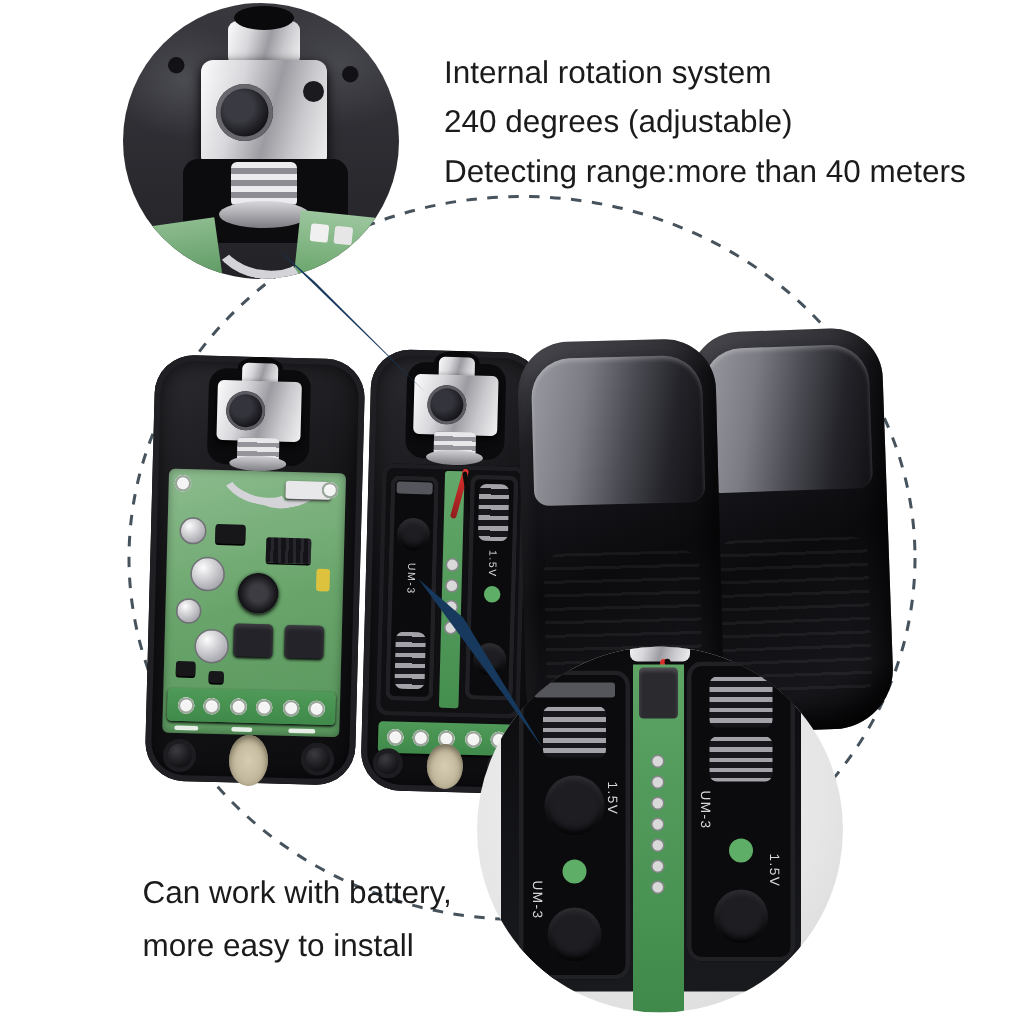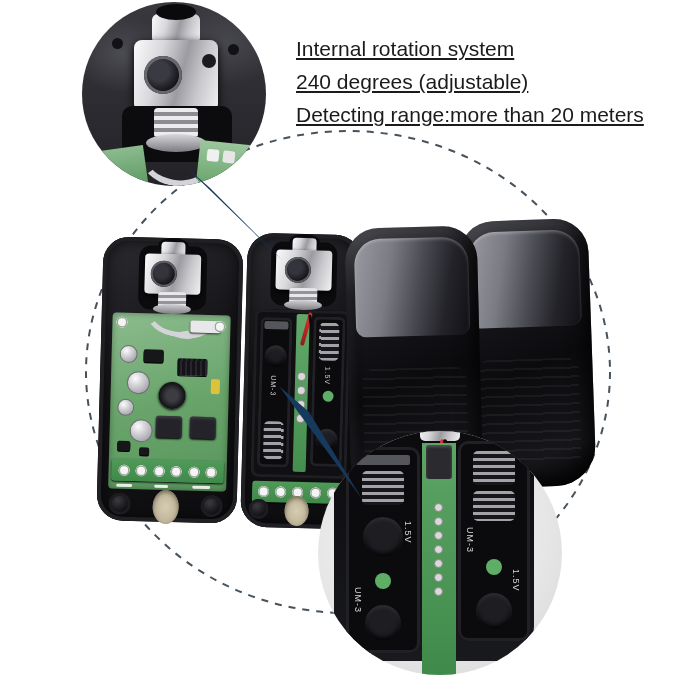--- a/index.html
+++ b/index.html
@@ -2,21 +2,21 @@
 <html style="--callout-navy: #17395e; --dash-gray: #46525c; --pcb-green: #5fae68; --terminal-green: #3f8a4a; --background: #ffffff;"><head>
 <meta charset="utf-8">
 <style>
   html,body{margin:0;padding:0;background:#fff;}
   #stage{position:relative;width:680px;height:680px;background:#fff;overflow:hidden;
          font-family:"Liberation Sans", sans-serif;}
   .abs{position:absolute;}
 
   
   .note{position:absolute;color:#1b1b1b;font-size:21px;line-height:33px;z-index:7;}
-  .note div{white-space:nowrap;text-decoration:underline;}
+  .note div{white-space:nowrap;}
   #note-top{left:296px;top:32px;}
   #note-bottom{left:95px;top:578px;line-height:35px;}
 
   
   #guide-svg{position:absolute;left:0;top:0;z-index:0;pointer-events:none;}
   
   #tri-svg{position:absolute;left:0;top:0;z-index:6;pointer-events:none;}
 
   
   .chrome{background:linear-gradient(105deg,#fbfbfc 0%,#d8d8dc 30%,#9b9ba1 55%,#c9c9cd 75%,#f0f0f2 100%);}
@@ -251,16 +251,20 @@
   </div>
 
   <svg id="tri-svg" width="680" height="680">
     <polygon points="185,166 210,188 284,262" style="fill:var(--callout-navy,#17395e)"></polygon>
     <polygon points="279,386 309,412 362,499" style="fill:var(--callout-navy,#17395e)"></polygon>
   </svg>
 
   <div id="note-top" class="note">
     <div>Internal rotation system</div>
     <div>240 degrees (adjustable)</div>
-    <div>Detecting range:more than 20 meters</div>
+    <div>Detecting range:more than 40 meters</div>
+  </div>
+  <div id="note-bottom" class="note">
+    <div>Can work with battery,</div>
+    <div>more easy to install</div>
   </div>
 
 </div>
 
 </body></html>

